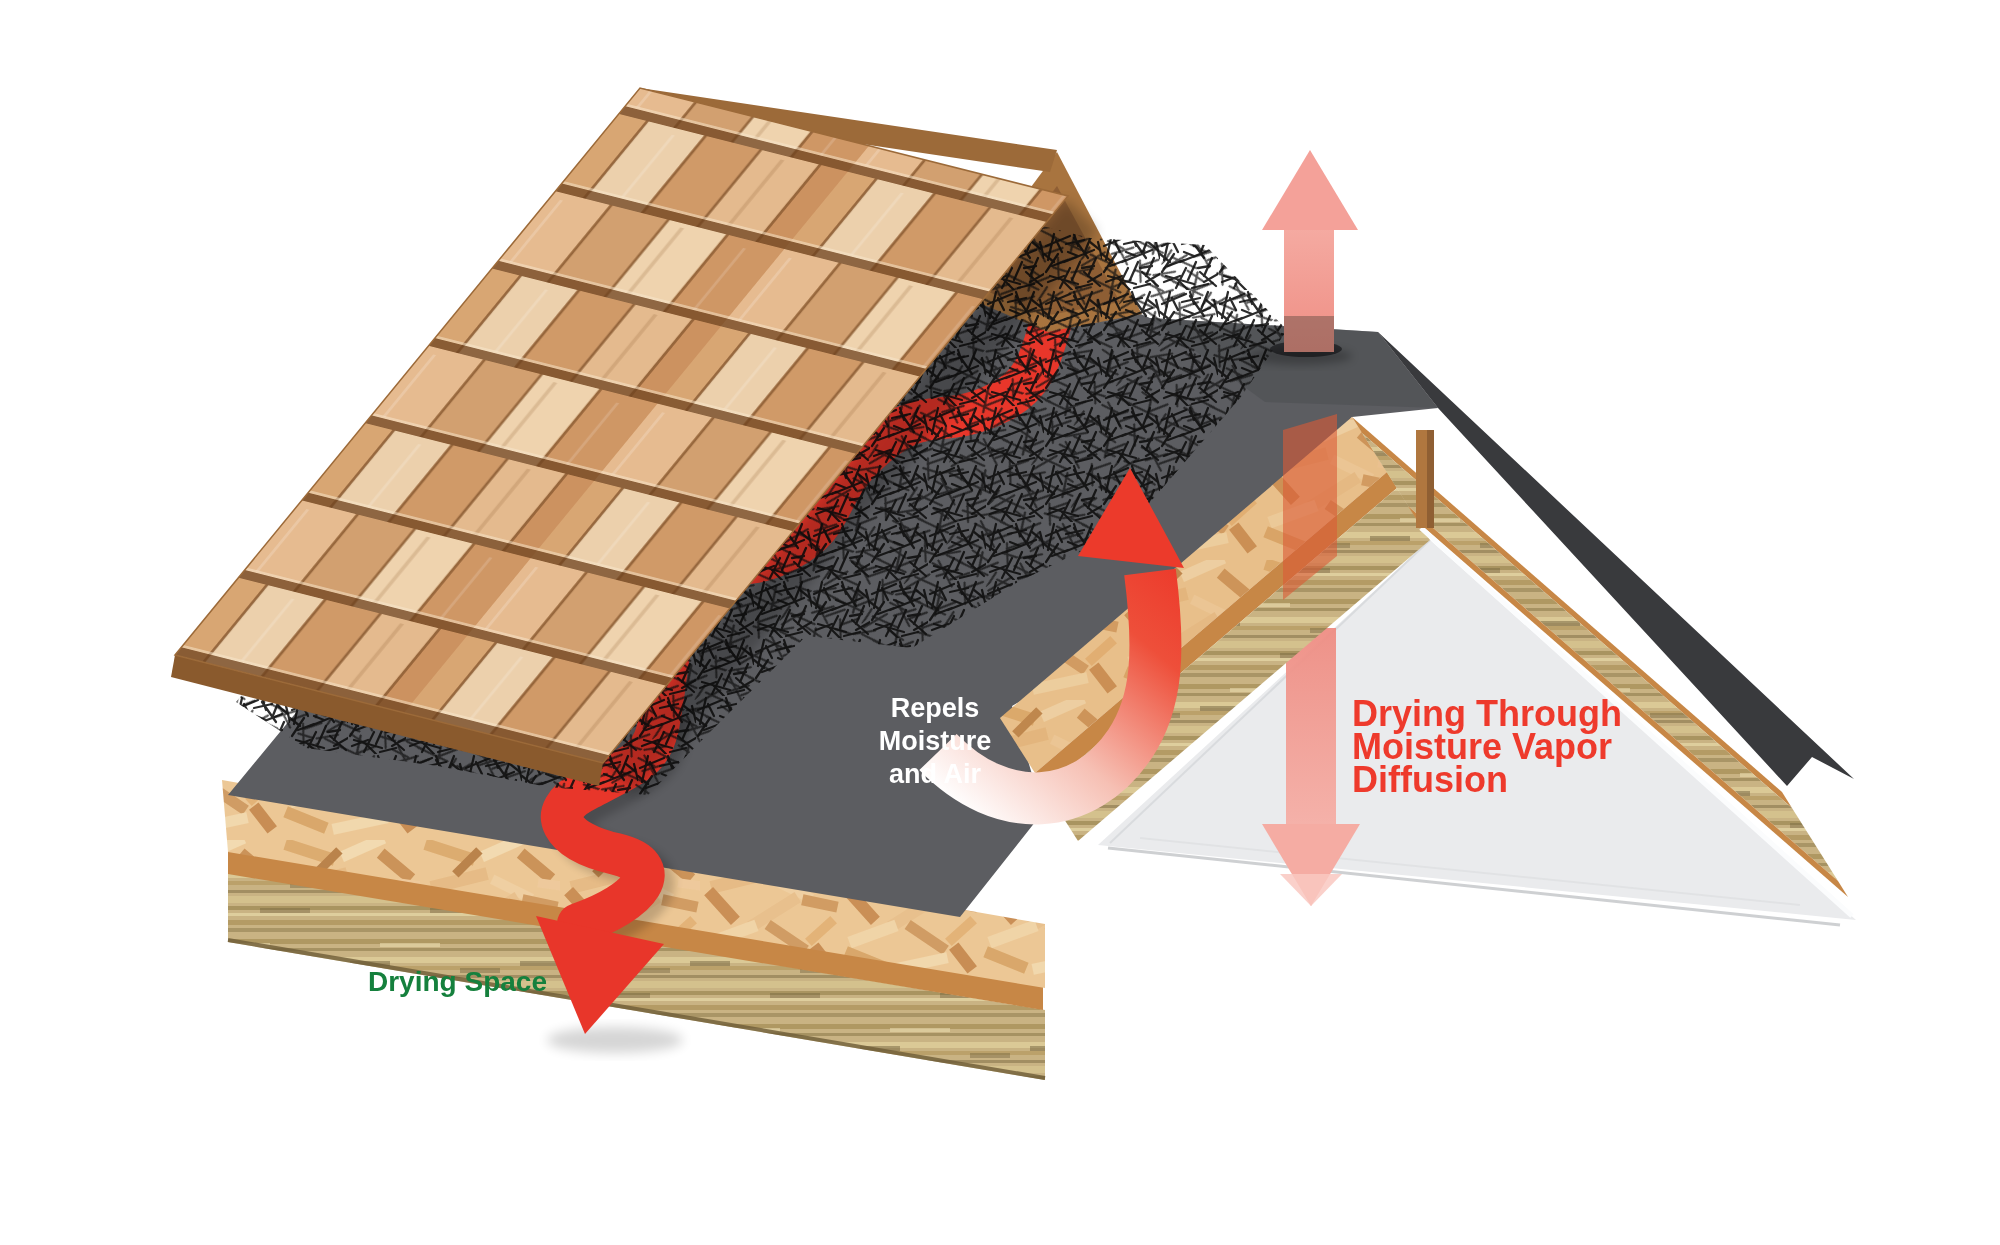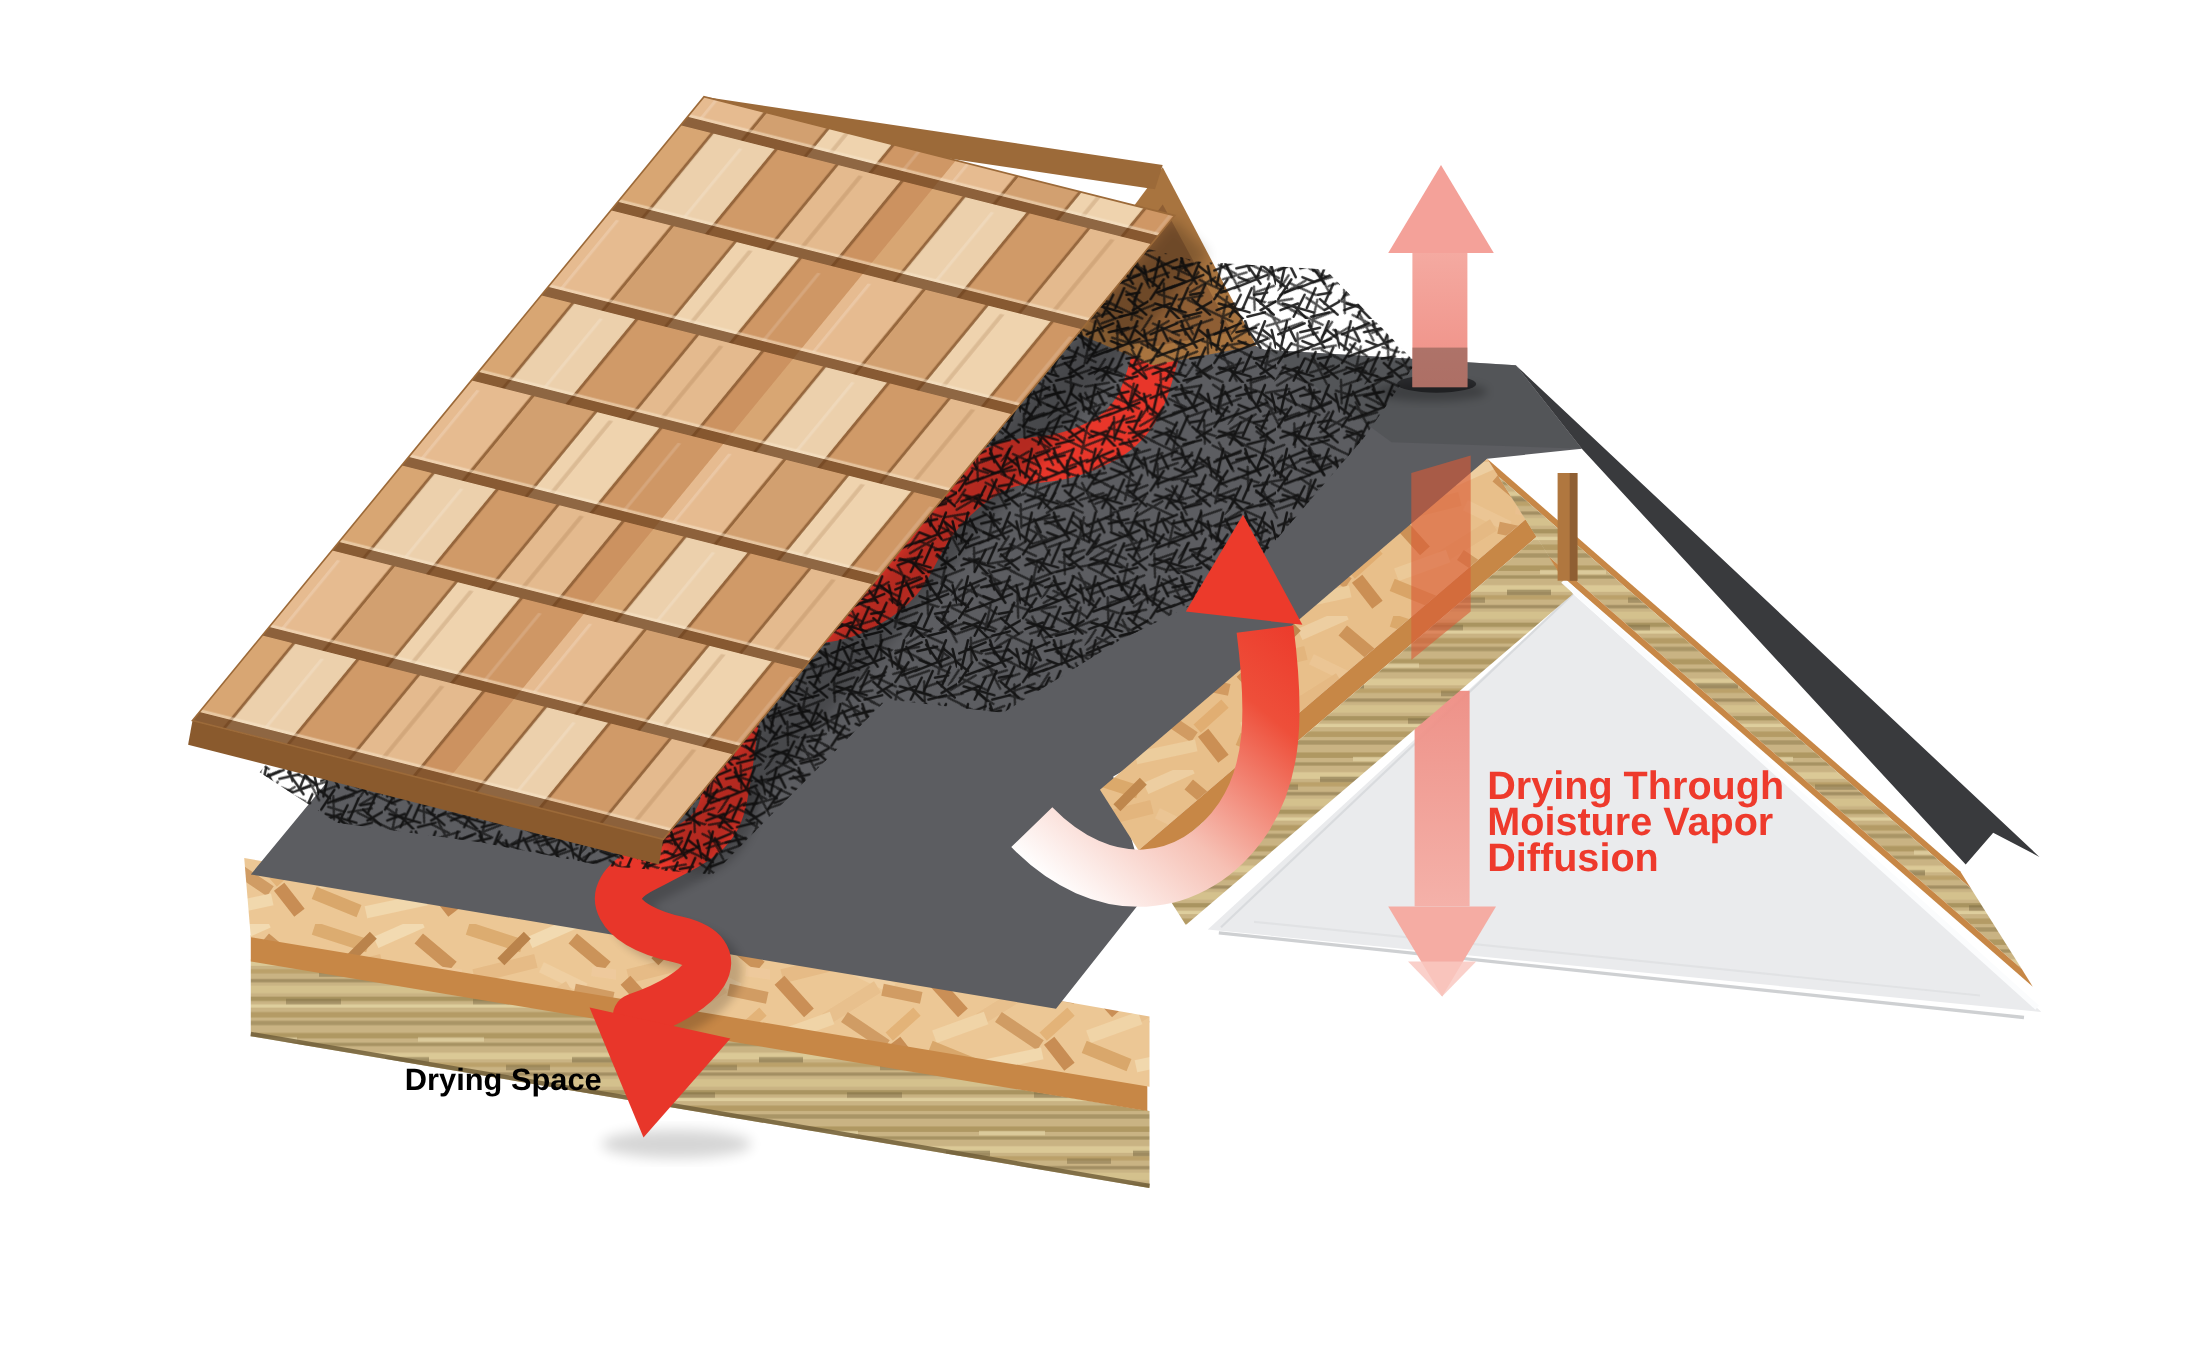--- a/index.html
+++ b/index.html
@@ -2,21 +2,21 @@
 <html><head>
 <meta charset="utf-8">
 <style>
   html,body{margin:0;padding:0;background:#ffffff;}
   .stage{position:relative;width:2000px;height:1245px;background:#ffffff;overflow:hidden;
          font-family:"Liberation Sans", sans-serif;}
   .scene{position:absolute;left:0;top:0;width:100%;height:100%;display:block;}
   .lbl{position:absolute;font-weight:bold;white-space:pre-line;pointer-events:none;}
   .lbl-repels{left:830px;top:692px;width:210px;text-align:center;color:#ffffff;
               font-size:27px;line-height:33px;}
-  .lbl-dryspace{left:368px;top:966px;width:260px;text-align:left;color:#000000;
+  .lbl-dryspace{left:368px;top:966px;width:260px;text-align:left;color:#15803d;
               font-size:28px;line-height:32px;}
   .lbl-diffusion{left:1352px;top:697px;width:280px;text-align:left;color:#ee3a2c;
               font-size:36px;line-height:33px;}
 </style>
 </head>
 <body>
 
 <div class="stage">
 
 <svg class="scene" viewBox="0 0 2000 1245" xmlns="http://www.w3.org/2000/svg">
@@ -237,18 +237,21 @@
   </g>
 
   <g>
     <ellipse cx="1300" cy="356" rx="52" ry="9" fill="#000" opacity="0.25" filter="url(#blur4)"></ellipse>
     <rect x="1284" y="228" width="50" height="124" fill="url(#gUp)"></rect>
     <rect x="1284" y="316" width="50" height="36" fill="#6b5046" opacity="0.5"></rect>
     <polygon points="1310,150 1262,230 1358,230" fill="#f4a199"></polygon>
   </g>
 </svg>
 
+<div class="lbl lbl-repels">Repels
+Moisture
+and Air</div>
 <div class="lbl lbl-dryspace">Drying Space</div>
 <div class="lbl lbl-diffusion">Drying Through
 Moisture Vapor
 Diffusion</div>
 
 </div>
 
 </body></html>

